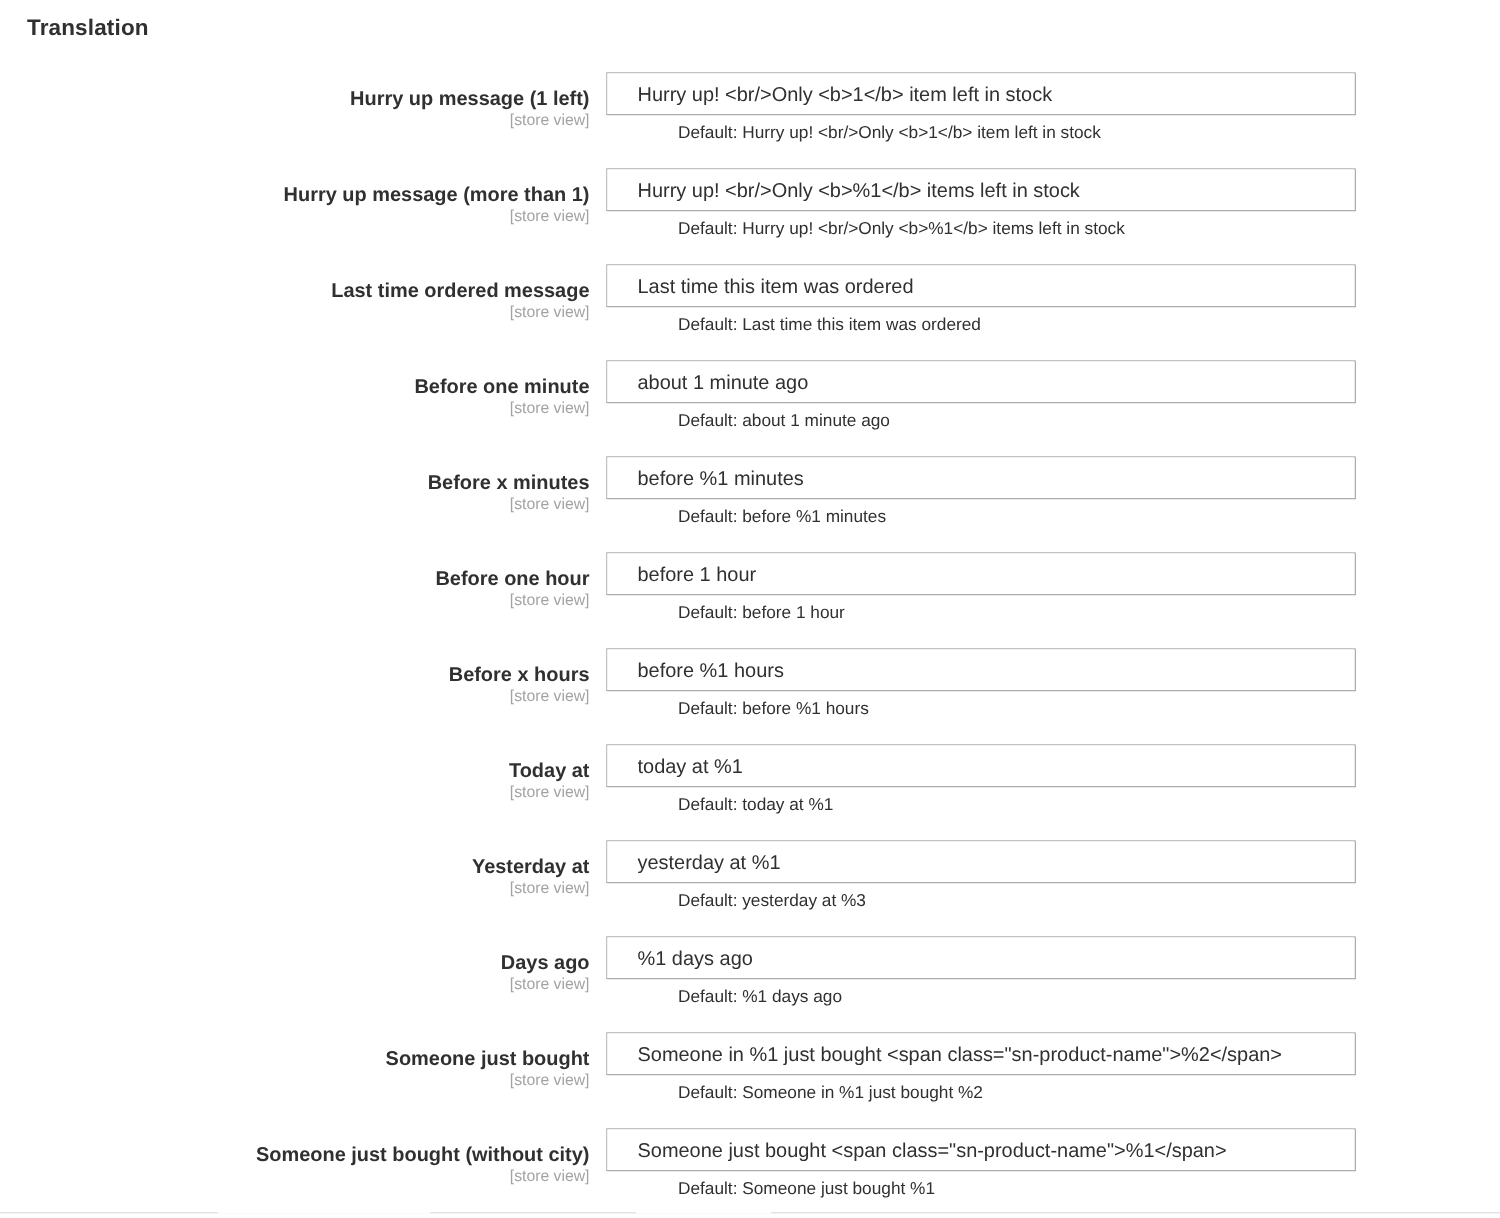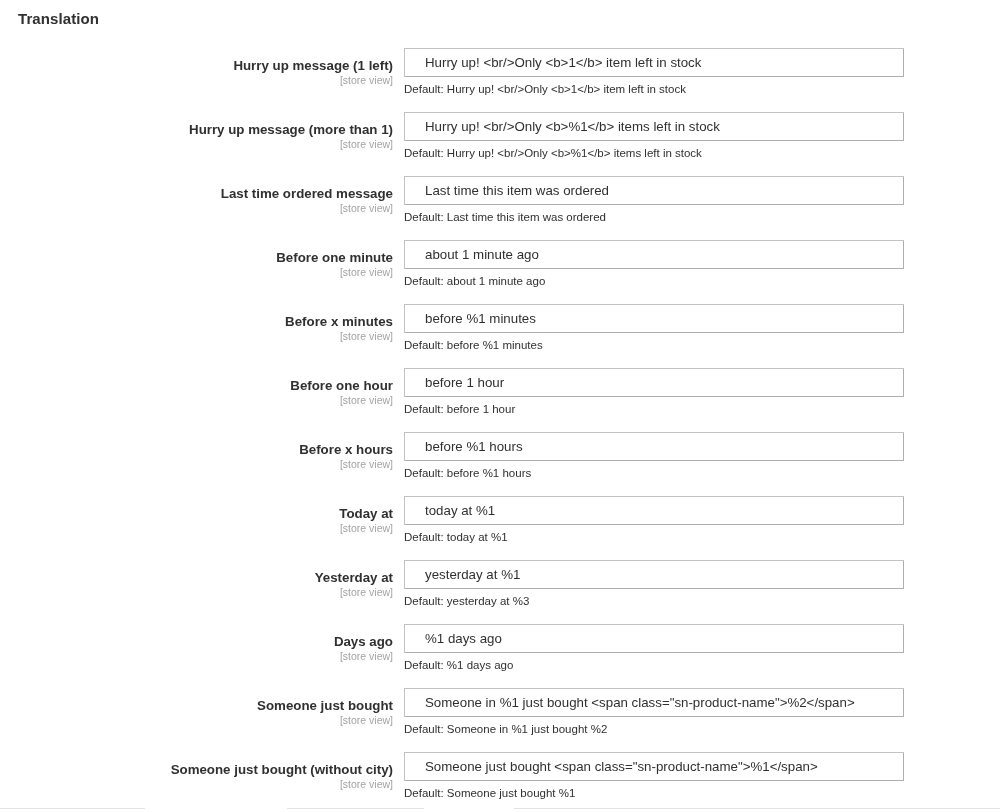--- a/index.html
+++ b/index.html
@@ -99,20 +99,21 @@
     outline: none;
   }
 
   .field-note {
     display: block;
     margin-top: 5px;
     font-size: 11.5px;
     line-height: 14px;
     color: #303030;
     white-space: nowrap;
+    margin-left: 48px;
   }
 
   .bottom-edge {
     position: absolute;
     left: 0;
     top: 808px;
     width: 1000px;
     height: 1px;
     background: #e3e3e3;
   }

